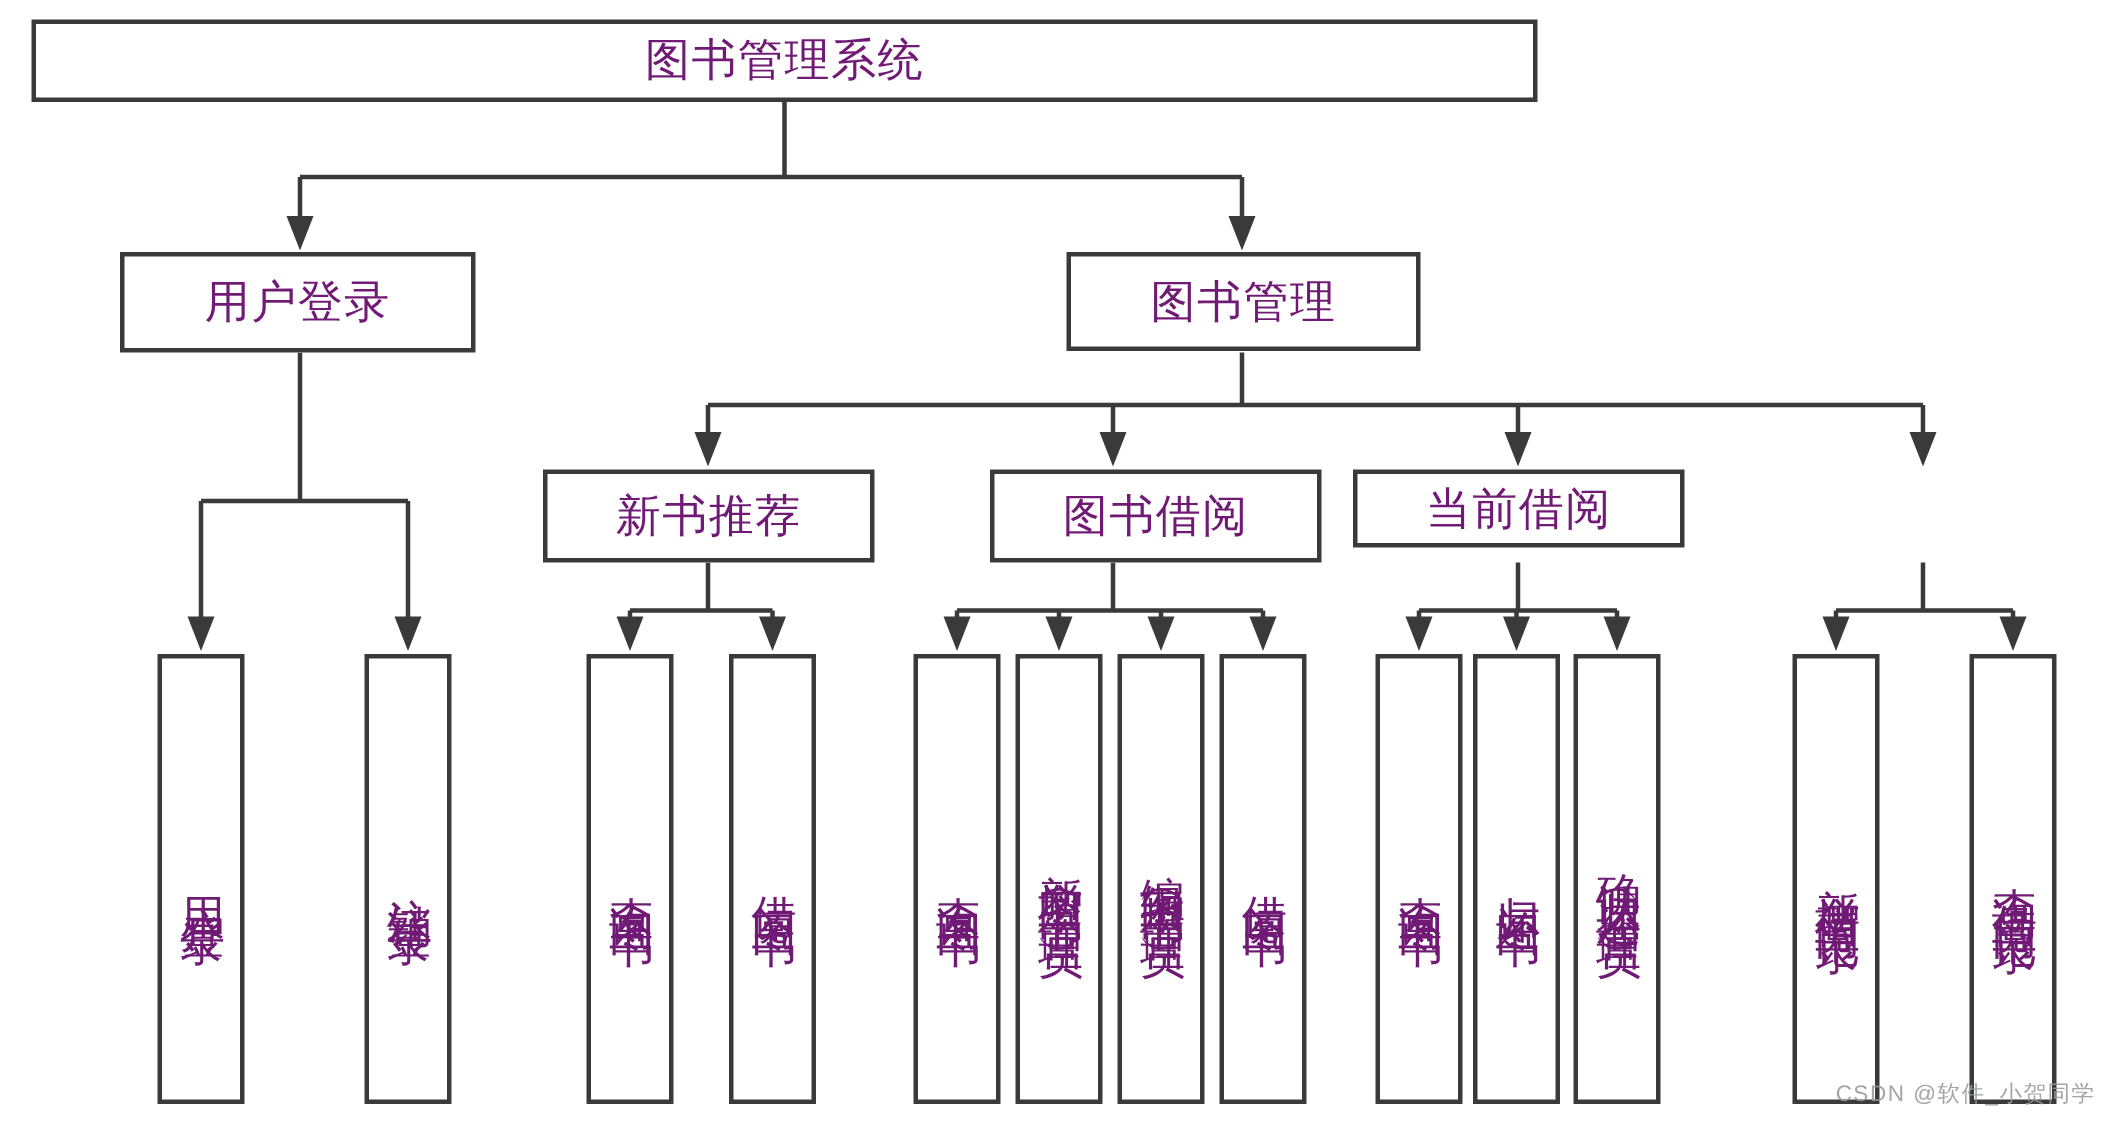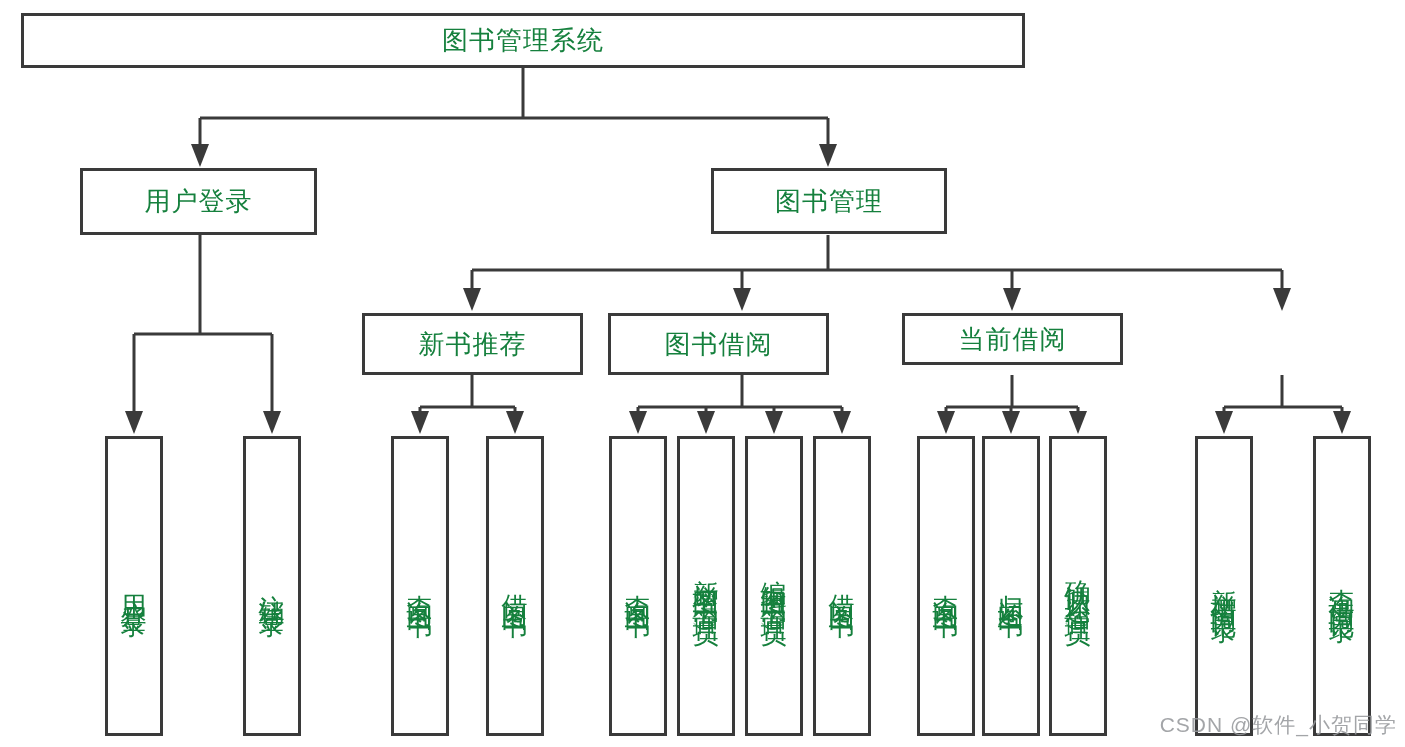--- a/index.html
+++ b/index.html
@@ -18,37 +18,37 @@
     pointer-events: none;
   }
   .node {
     position: absolute;
     background: #ffffff;
     border: 3px solid #3a3a3a;
     box-sizing: border-box;
     display: flex;
     align-items: center;
     justify-content: center;
-    color: #15803d;
-    font-size: 26px;
+    color: #701a75;
+    font-size: 30px;
     letter-spacing: 1px;
     z-index: 2;
   }
   .vnode .label {
     writing-mode: vertical-rl;
     text-orientation: mixed;
     letter-spacing: 6px;
     line-height: 1;
     white-space: nowrap;
   }
   .watermark {
     position: absolute;
     right: 8px;
     bottom: 8px;
-    font-size: 21px;
+    font-size: 15px;
     color: rgba(150, 152, 156, 0.88);
     letter-spacing: 1px;
     z-index: 3;
     white-space: nowrap;
   }
 </style>
 </head>
 <body>
 
 <div id="canvas">
@@ -103,21 +103,21 @@
   <div class="node" style="left:80px; top:168px; width:237px; height:67px;">
     <span class="label">用户登录</span>
   </div>
   <div class="node" style="left:362px; top:313px; width:221px; height:62px;">
     <span class="label">新书推荐</span>
   </div>
 
   <div class="node" style="left:711px; top:168px; width:236px; height:66px;">
     <span class="label">图书管理</span>
   </div>
-  <div class="node" style="left:608px; top:313px; width:221px; height:62px;">
+  <div class="node" style="left:660px; top:313px; width:221px; height:62px;">
     <span class="label">图书借阅</span>
   </div>
   <div class="node" style="left:902px; top:313px; width:221px; height:52px;">
     <span class="label">当前借阅</span>
   </div>
 
   <div class="node vnode" style="left:105px; top:436px; width:58px; height:300px;">
     <span class="label">用户登录</span>
   </div>
   <div class="node vnode" style="left:243px; top:436px; width:58px; height:300px;">

